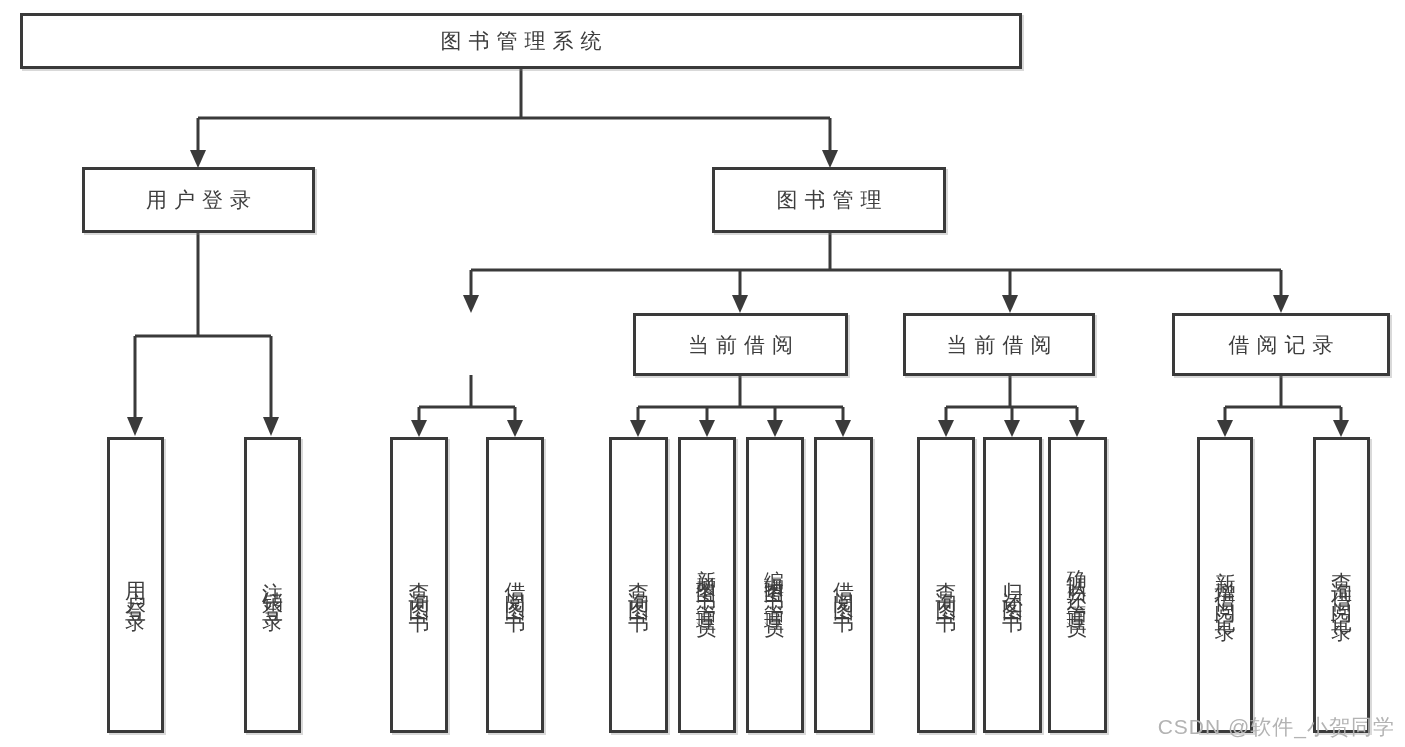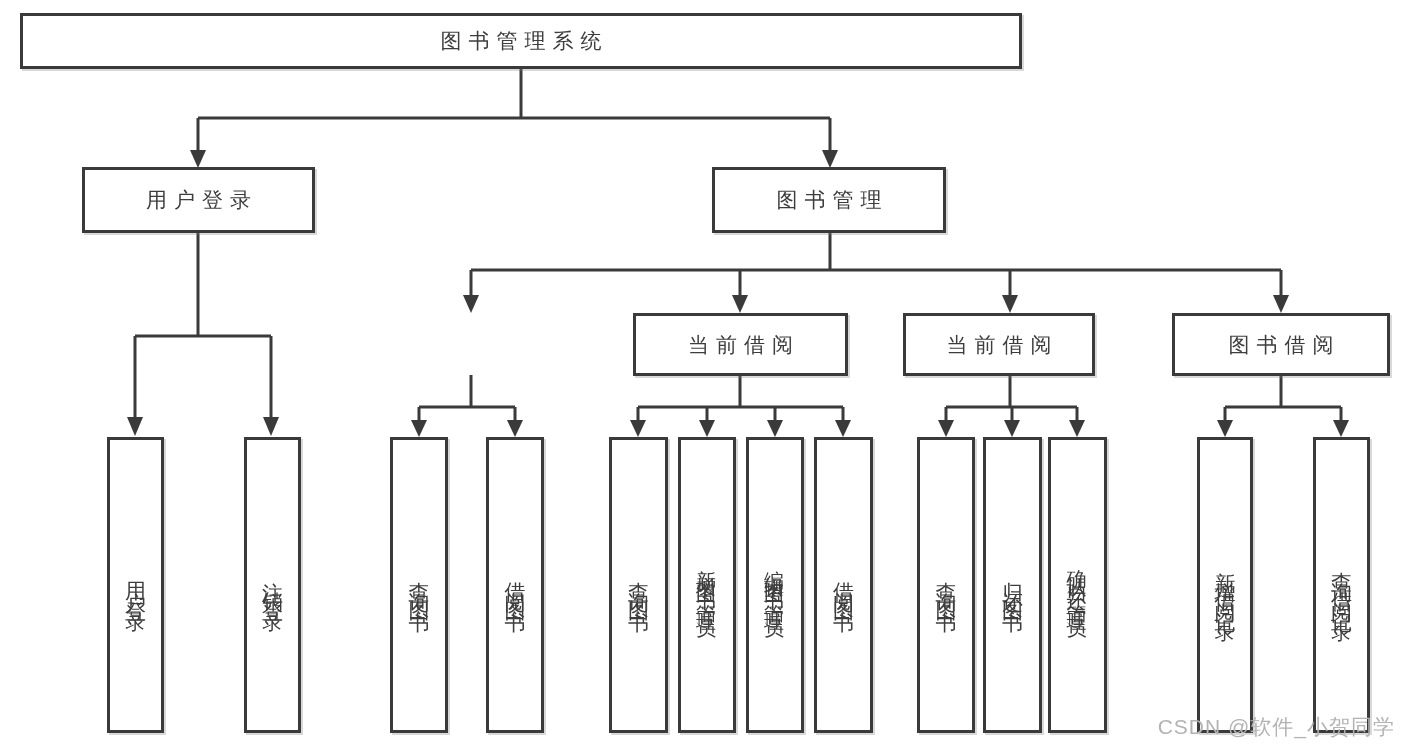--- a/index.html
+++ b/index.html
@@ -115,21 +115,21 @@
     <span class="lbl">图书管理</span>
   </div>
 
   <div class="box hbox" style="left:633px;top:313px;width:215px;height:63px">
     <span class="lbl">当前借阅</span>
   </div>
   <div class="box hbox" style="left:903px;top:313px;width:192px;height:63px">
     <span class="lbl">当前借阅</span>
   </div>
   <div class="box hbox" style="left:1172px;top:313px;width:218px;height:63px">
-    <span class="lbl">图书借阅</span>
+    <span class="lbl">借阅记录</span>
   </div>
 
   <div class="box vbox" style="left:107px;top:437px;width:57px;height:296px">
     <span>用户登录</span>
   </div>
   <div class="box vbox" style="left:244px;top:437px;width:57px;height:296px">
     <span>注销登录</span>
   </div>
 
   <div class="box vbox" style="left:390px;top:437px;width:58px;height:296px">

